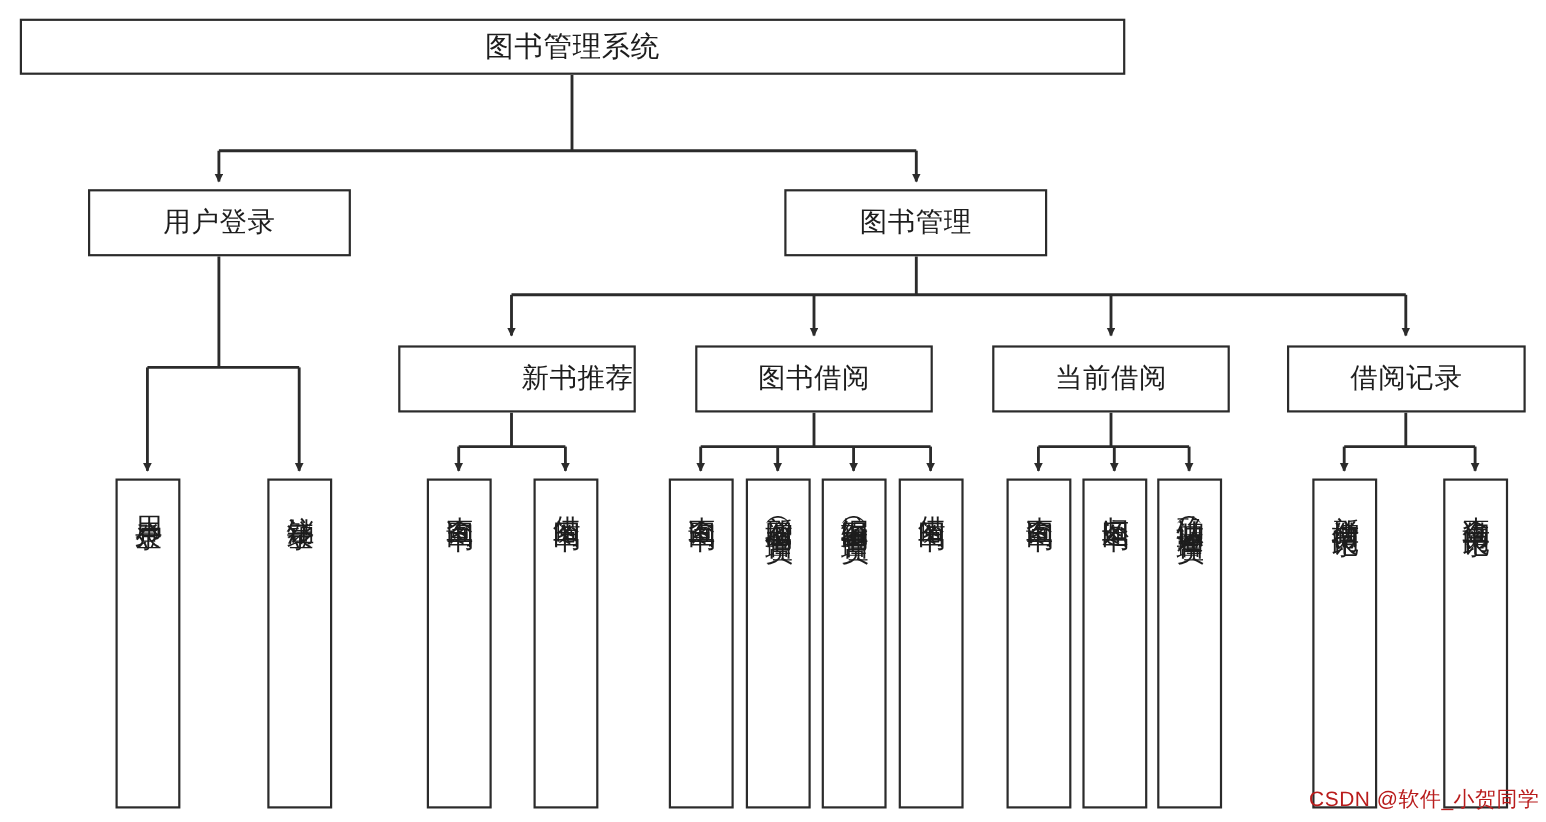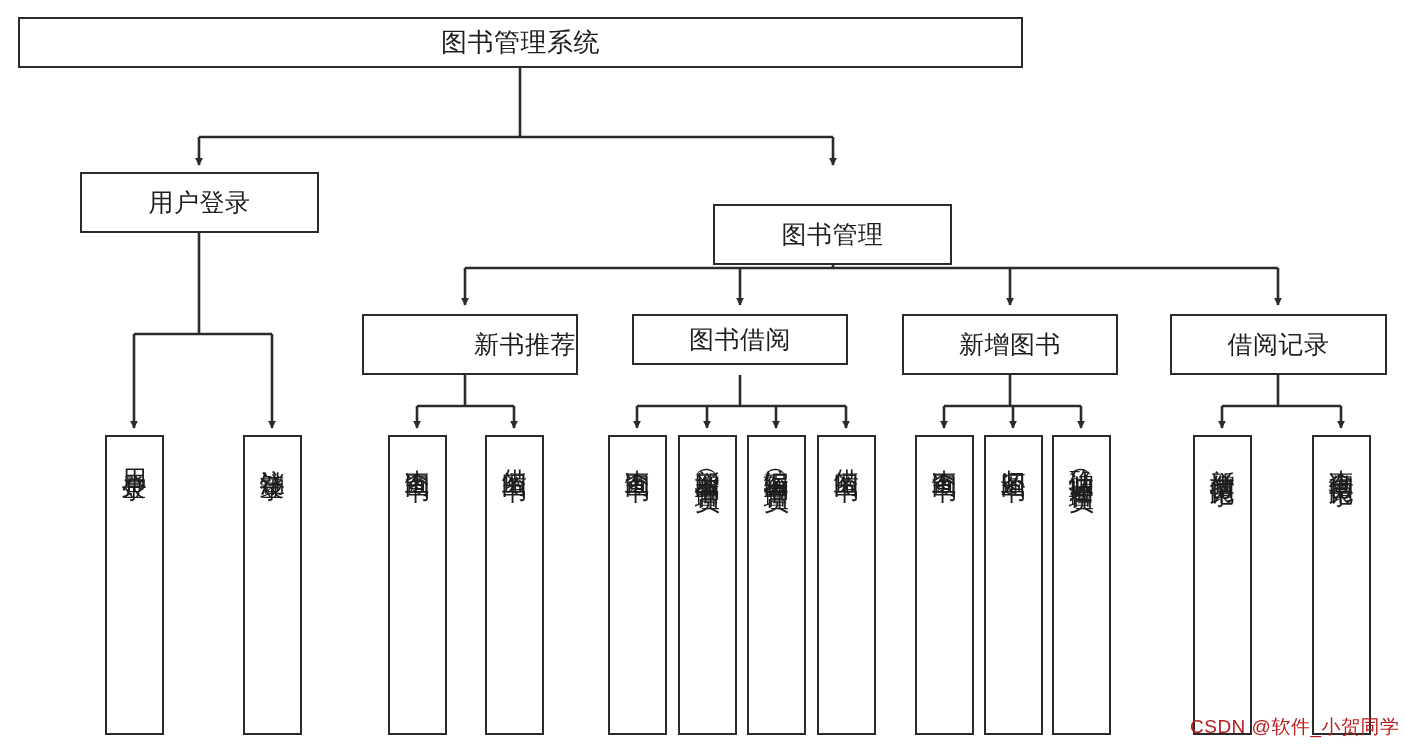--- a/index.html
+++ b/index.html
@@ -130,34 +130,34 @@
   </svg>
 
   <div class="node horiz root" style="left:18px; top:17px; width:1005px; height:51px;">
     <span class="node-label">图书管理系统</span>
   </div>
 
   <div class="node horiz" style="left:80px; top:172px; width:239px; height:61px;">
     <span class="node-label">用户登录</span>
   </div>
 
-  <div class="node horiz" style="left:713px; top:172px; width:239px; height:61px;margin-top:32px;">
+  <div class="node horiz" style="left:713px; top:172px; width:239px; height:61px;">
     <span class="node-label">图书管理</span>
   </div>
 
   <div class="node horiz" style="left:362px; top:314px; width:216px; height:61px;justify-content:flex-end;">
     <span class="node-label">新书推荐</span>
   </div>
 
-  <div class="node horiz" style="left:632px; top:314px; width:216px; height:51px;">
+  <div class="node horiz" style="left:632px; top:314px; width:216px; height:61px;">
     <span class="node-label">图书借阅</span>
   </div>
 
   <div class="node horiz" style="left:902px; top:314px; width:216px; height:61px;">
-    <span class="node-label">新增图书</span>
+    <span class="node-label">当前借阅</span>
   </div>
 
   <div class="node horiz" style="left:1170px; top:314px; width:217px; height:61px;">
     <span class="node-label">借阅记录</span>
   </div>
 
   <div class="node vert" style="left:105px; top:435px; width:59px; height:300px;">
     <span class="node-label">用户登录</span>
   </div>
 

